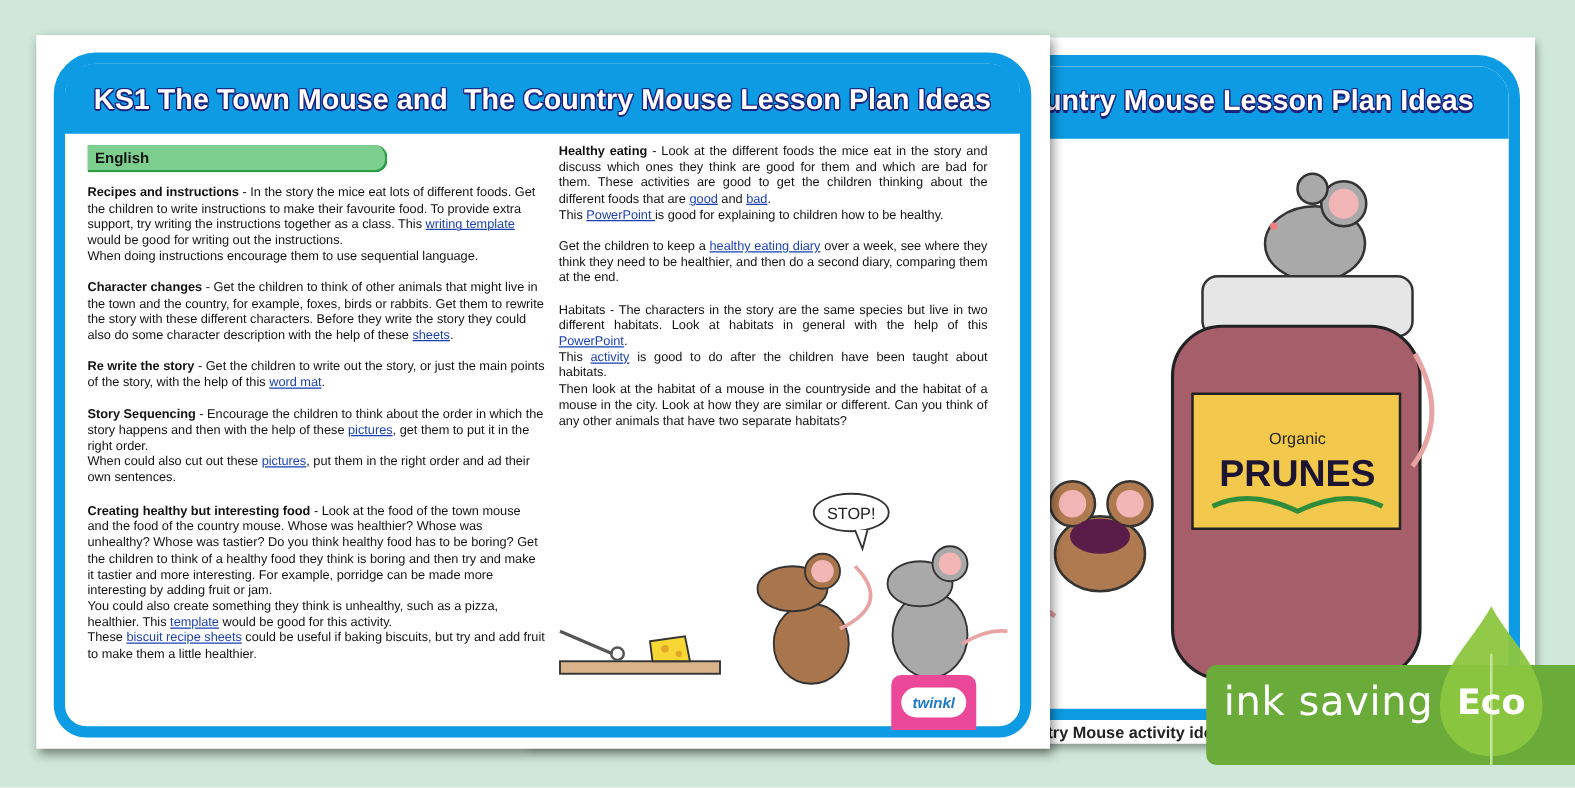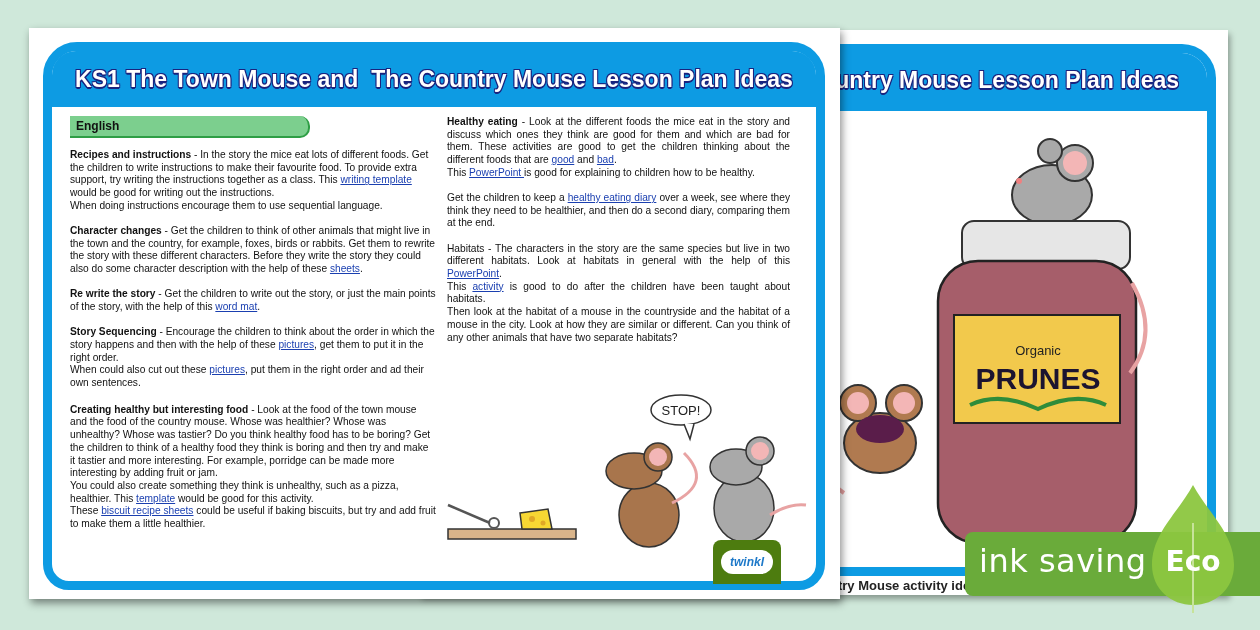--- a/index.html
+++ b/index.html
@@ -26,24 +26,24 @@
   .section-header { height: 22px; border-radius: 0 10px 10px 0; font-size: 12px; font-weight: bold; padding: 4px 0 0 6px; margin-bottom: 11px; width: 240px; }
   .sh-green { background: #7ccf8e; border-right: 2px solid #2e9e45; border-bottom: 2px solid #2e9e45; }
   .sh-red { background: #f9c8ca; border-right: 2px solid #e02b33; border-bottom: 2px solid #e02b33; }
   .sh-orange { background: #f8b887; border-right: 2px solid #ee7022; border-bottom: 2px solid #ee7022; }
 
   .para { margin-bottom: 12.5px; }
   .para b { font-weight: bold; text-align: center; }
   .link { color: #1a3fb0; text-decoration: underline; }
 
   .illustration { position: absolute; }
-  .twinkl-badge { position: absolute; left: 684px; top: 512px; width: 68px; height: 44px; background: #4d7c0f; border-radius: 8px 8px 0 0; }
+  .twinkl-badge { position: absolute; left: 684px; top: 512px; width: 68px; height: 44px; background: #ec4899; border-radius: 8px 8px 0 0; }
   .twinkl-cloud { position: absolute; left: 8px; top: 10px; width: 52px; height: 24px; background: #fff; border-radius: 14px; display: flex; align-items: center; justify-content: center; font-size: 12px; font-weight: bold; color: #1e79c9; font-style: italic; }
 
-  .eco-badge { position: absolute; left: 965px; top: 532px; width: 295px; height: 64px; background: #6aab3a; border-radius: 8px 0 0 8px; }
+  .eco-badge { position: absolute; left: 965px; top: 532px; width: 295px; height: 80px; background: #6aab3a; border-radius: 8px 0 0 8px; }
   .eco-badge .ink-text { position: absolute; left: 14px; top: 10px; font-size: 32px; color: #fff; font-family: "DejaVu Sans", sans-serif; letter-spacing: 0.5px; }
   .eco-leaf { position: absolute; left: 1148px; top: 483px; width: 90px; height: 130px; }
 </style>
 </head>
 <body>
 
 <div class="page-back">
   <div class="frame">
     <div class="banner">
       <div class="banner-title">ountry Mouse Lesson Plan Ideas</div>

